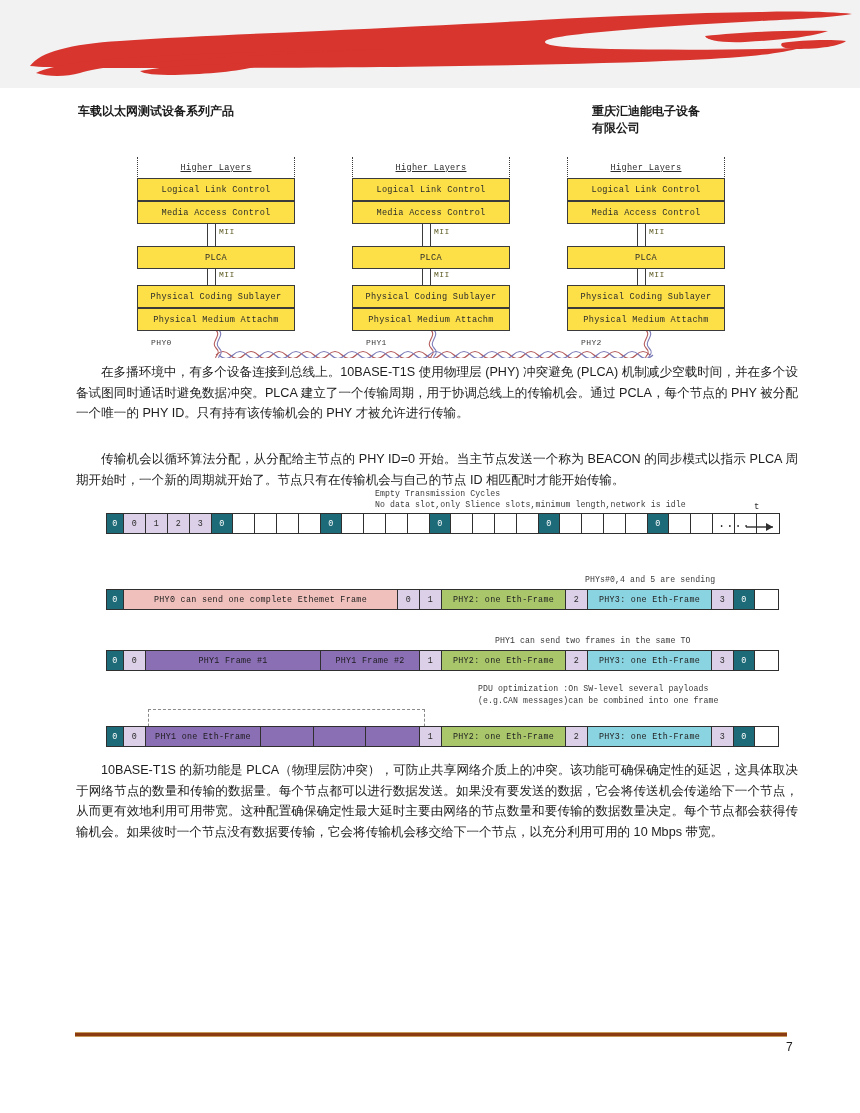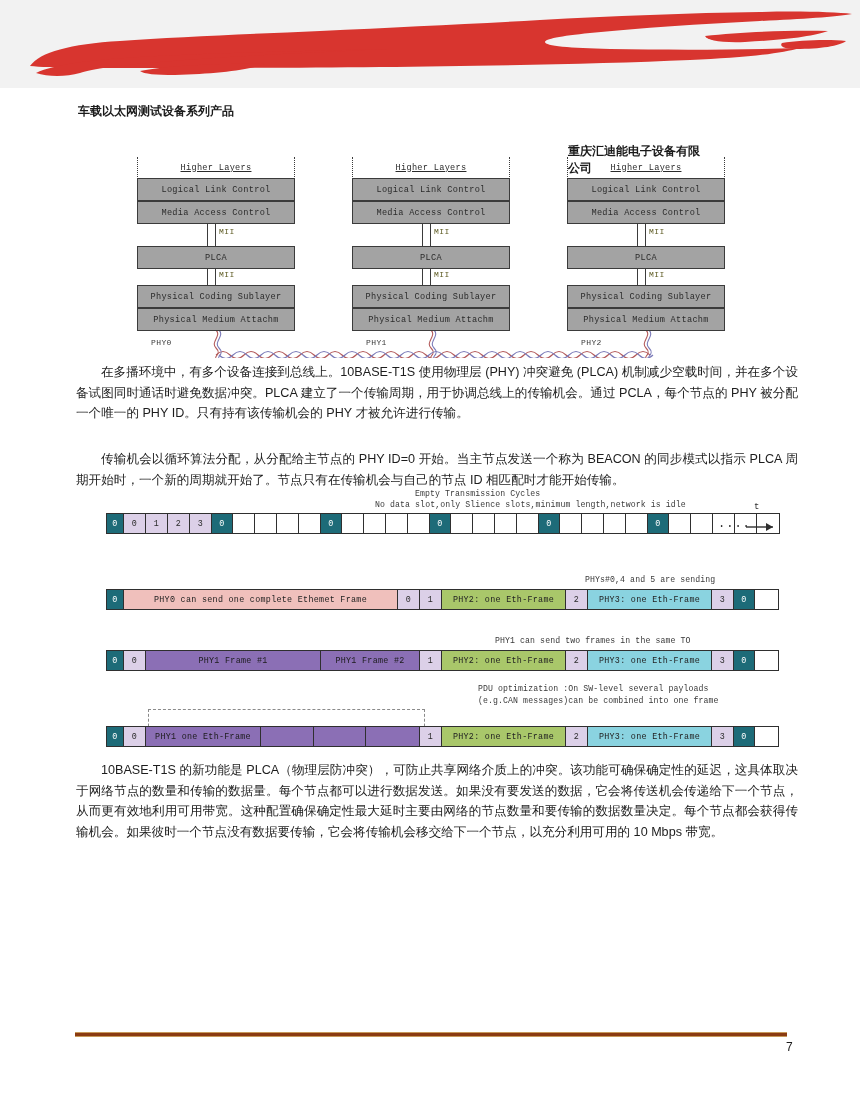--- a/index.html
+++ b/index.html
@@ -31,31 +31,31 @@
     font-family:"Liberation Sans", sans-serif;
     font-size:5.2px;letter-spacing:0.35px;color:#7a2020;font-weight:bold;
   }
   
   .hdr{
     position:absolute;top:103px;left:0;width:704px;height:20px;
     font-family:"Liberation Sans", sans-serif;
     font-size:12px;font-weight:bold;color:#1a1a1a;
   }
   .hdr-left{position:absolute;left:78px;top:0;}
-  .hdr-right{position:absolute;left:568px;top:0;margin-top:40px;}
+  .hdr-right{position:absolute;left:592px;top:0;}
 
   
   .stack-area{position:absolute;left:0;top:152px;width:860px;height:205px;}
   .stack{position:absolute;top:0;width:160px;height:205px;}
   .stack.s0{left:137px;}
   .stack.s1{left:352px;}
   .stack.s2{left:567px;}
   .sbox{
     position:absolute;left:0;width:158px;
-    border:1.3px solid #3b3b3b;background:#a3a3a3;
+    border:1.3px solid #3b3b3b;background:#fde047;
     box-sizing:border-box;
     font-family:"Liberation Mono", monospace;
     font-size:8.6px;color:#2b2b2b;
     display:flex;align-items:center;justify-content:center;
     letter-spacing:0.3px;
   }
   .sb-high{top:6px;height:19px;border:none;background:transparent;text-decoration:underline;}
   .sb-dash-l,.sb-dash-r{
     position:absolute;top:5px;height:22px;
     border-left:1.4px dotted #3b3b3b;
@@ -244,21 +244,21 @@
     <div class="sbox sb-pcs">Physical Coding Sublayer</div>
     <div class="sbox sb-pma">Physical Medium Attachm</div>
     <div class="phy-lbl">PHY2</div>
   </div>
 </div>
 
 <div class="para p1">在多播环境中，有多个设备连接到总线上。10BASE-T1S 使用物理层 (PHY) 冲突避免 (PLCA) 机制减少空载时间，并在多个设备试图同时通话时避免数据冲突。PLCA 建立了一个传输周期，用于协调总线上的传输机会。通过 PCLA，每个节点的 PHY 被分配一个唯一的 PHY ID。只有持有该传输机会的 PHY 才被允许进行传输。</div>
 <div class="para p2">传输机会以循环算法分配，从分配给主节点的 PHY ID=0 开始。当主节点发送一个称为 BEACON 的同步模式以指示 PLCA 周期开始时，一个新的周期就开始了。节点只有在传输机会与自己的节点 ID 相匹配时才能开始传输。</div>
 
 <div class="tl-row" style="top:489px;">
-  <div class="cap" style="left:375px;top:0px;margin-left:40px;">Empty Transmission Cycles</div>
+  <div class="cap" style="left:375px;top:0px;">Empty Transmission Cycles</div>
   <div class="cap" style="left:375px;top:11px;">No data slot,only Slience slots,minimum length,network is idle</div>
   <div class="cells" id="cells-0" style="left:106px;top:24px;">
       <div class="cell teal" style="width: 17px; flex: 0 0 17px;">0</div>
       <div class="cell lav" style="width: 22px; flex: 0 0 22px;">0</div>
       <div class="cell lav" style="width: 22px; flex: 0 0 22px;">1</div>
       <div class="cell lav" style="width: 22px; flex: 0 0 22px;">2</div>
       <div class="cell lav" style="width: 22px; flex: 0 0 22px;">3</div>
       <div class="cell teal" style="width: 21px; flex: 0 0 21px;">0</div>
       <div class="cell white" style="width: 22px; flex: 0 0 22px;"></div>
       <div class="cell white" style="width: 22px; flex: 0 0 22px;"></div>

